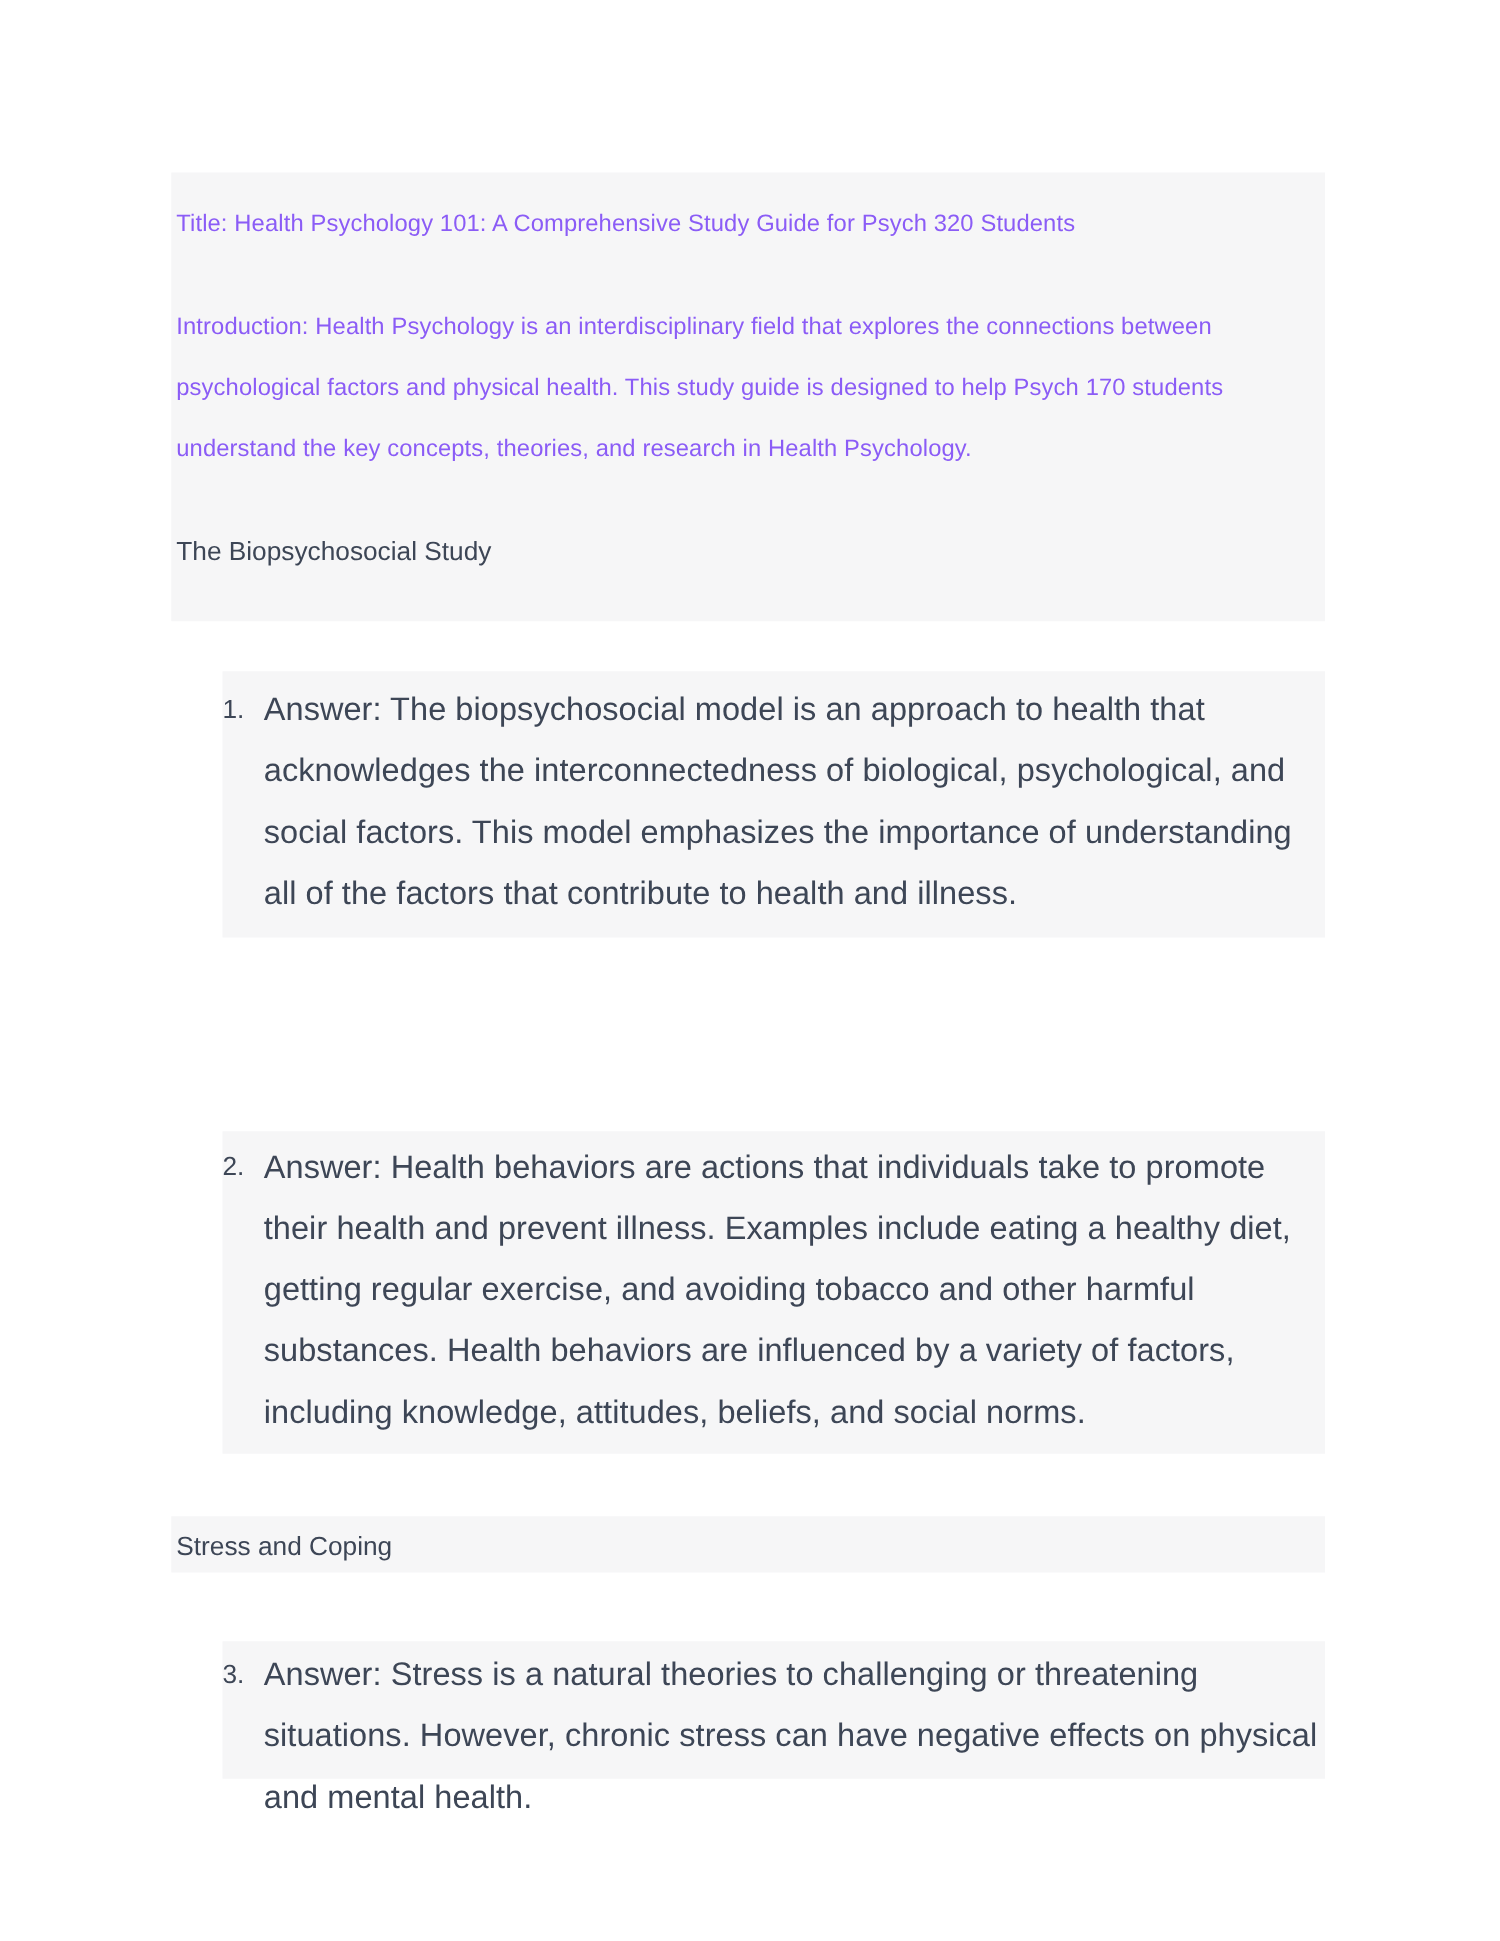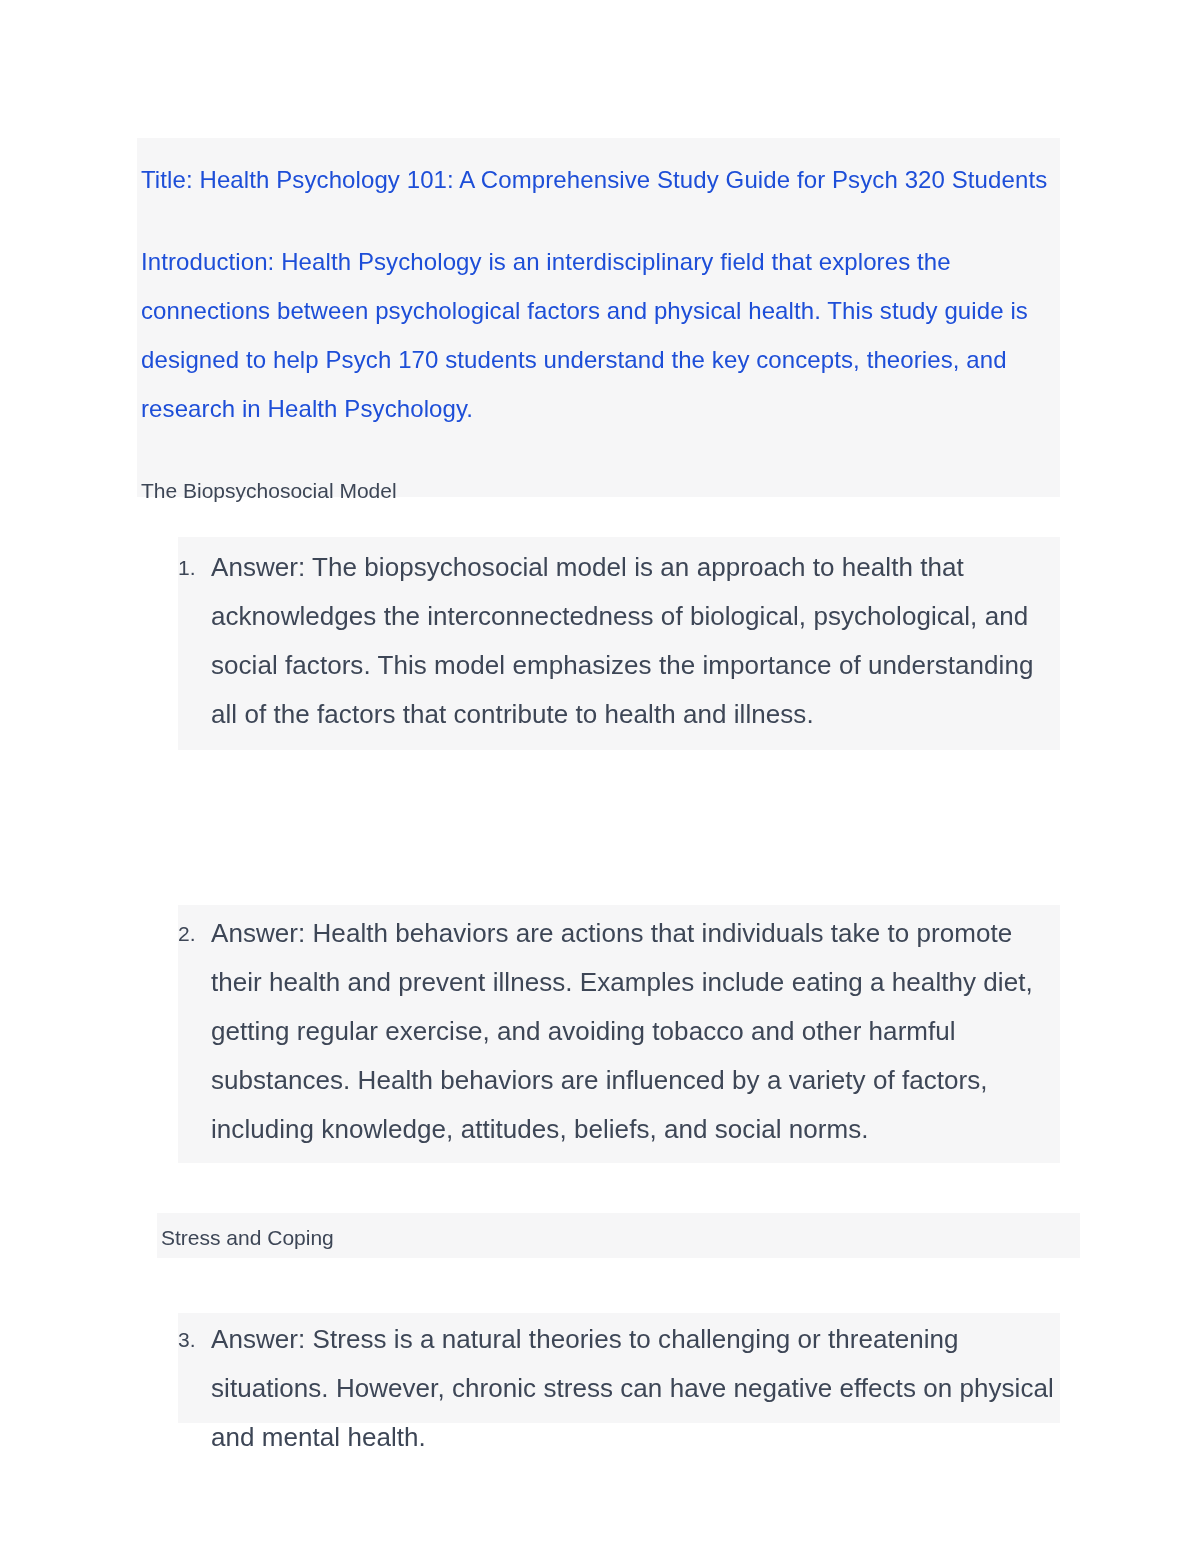--- a/index.html
+++ b/index.html
@@ -37,23 +37,23 @@
   }
 
   
   .block.level-list {
     left: 178px;
     width: 882px;
     padding: 0;
   }
 
   .para {
-    font-size: 24px;
+    font-size: 19px;
     line-height: 49px;
-    color: #1d4ed8;
+    color: #8b5cf6;
     letter-spacing: 0.1px;
     margin: 0;
     white-space: normal;
   }
 
   .para.first-line-pad {
     padding-top: 11px;
   }
 
   
@@ -90,42 +90,42 @@
     line-height: 49px;
     color: #3d4656;
     letter-spacing: 0.05px;
   }
 
   
   #block-intro   { top: 138px;  height: 359px; }
   #block-list-1  { top: 537px;  height: 213px; }
   #block-head-2  { top: 803px;  height: 53px;  }
   #block-list-2  { top: 905px;  height: 258px; }
-  #block-head-3  { top: 1213px; height: 45px; margin-left: 20px;  }
+  #block-head-3  { top: 1213px; height: 45px;  }
   #block-list-3  { top: 1313px; height: 110px; }
 
   #block-intro .inner   { padding: 6px 8px 0 4px; }
   #block-list-1 .inner  { padding: 6px 6px 0 0; }
   #block-head-2 .inner  { padding: 2px 8px 0 4px; }
   #block-list-2 .inner  { padding: 4px 6px 0 0; }
   #block-head-3 .inner  { padding: 0px 8px 0 4px; }
   #block-list-3 .inner  { padding: 2px 6px 0 0; }
 
   .inner { box-sizing: border-box; }
 </style>
 </head>
 <body>
 
 <div class="page">
 
   <div class="block level-para" id="block-intro">
     <div class="inner">
       <p class="para first-line-pad">Title: Health Psychology 101: A Comprehensive Study Guide for Psych 320 Students</p>
       <p class="para">Introduction: Health Psychology is an interdisciplinary field that explores the connections between psychological factors and physical health. This study guide is designed to help Psych 170 students understand the key concepts, theories, and research in Health Psychology.</p>
-      <p class="heading" style="margin-top:33px;">The Biopsychosocial Model</p>
+      <p class="heading" style="margin-top:33px;">The Biopsychosocial Study</p>
     </div>
   </div>
 
   <div class="block level-list" id="block-list-1">
     <div class="inner">
       <div class="li-row">
         <span class="li-marker">1.</span>
         <span class="li-text">Answer: The biopsychosocial model is an approach to health that acknowledges the interconnectedness of biological, psychological, and social factors. This model emphasizes the importance of understanding all of the factors that contribute to health and illness.</span>
       </div>
     </div>

